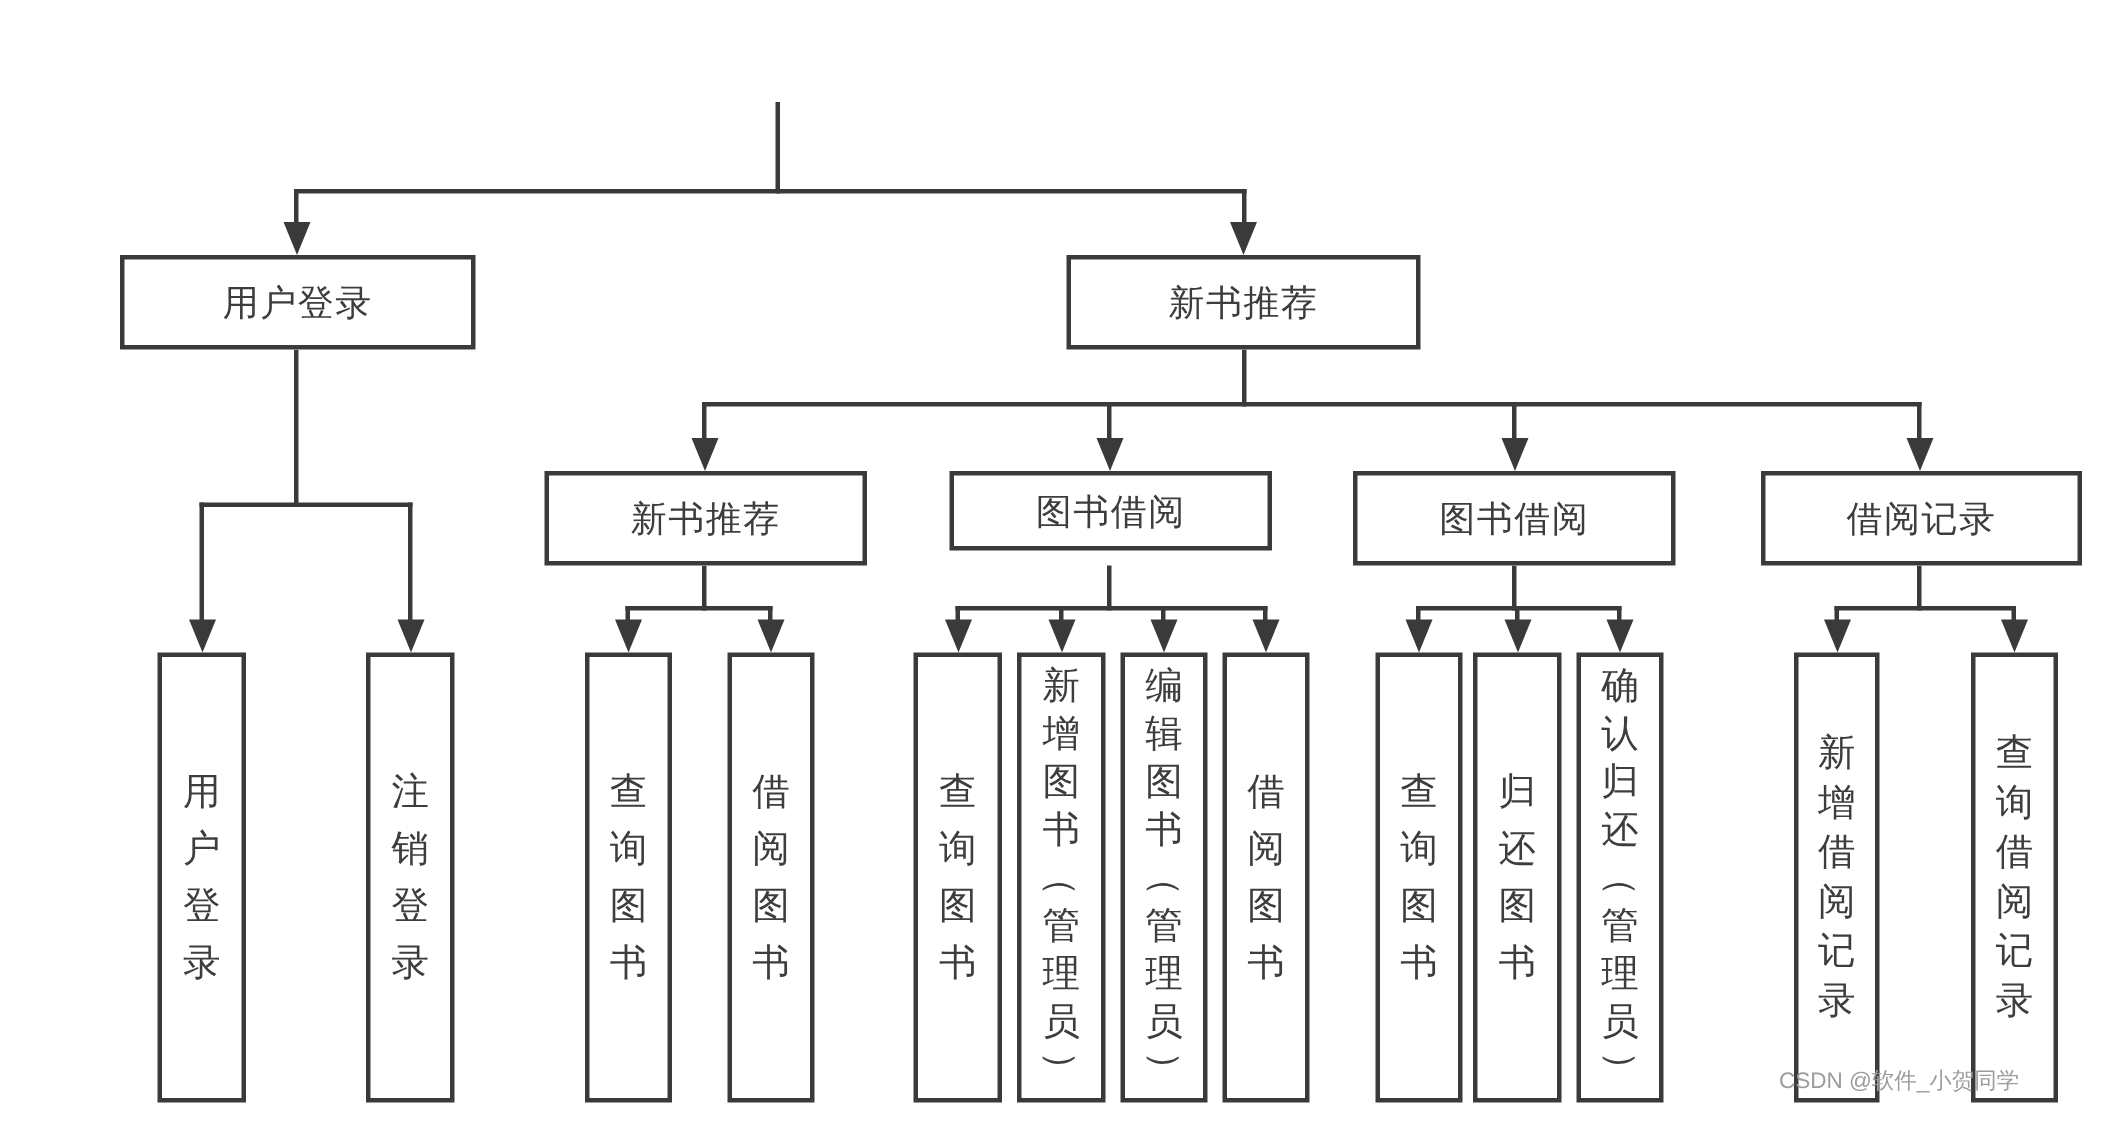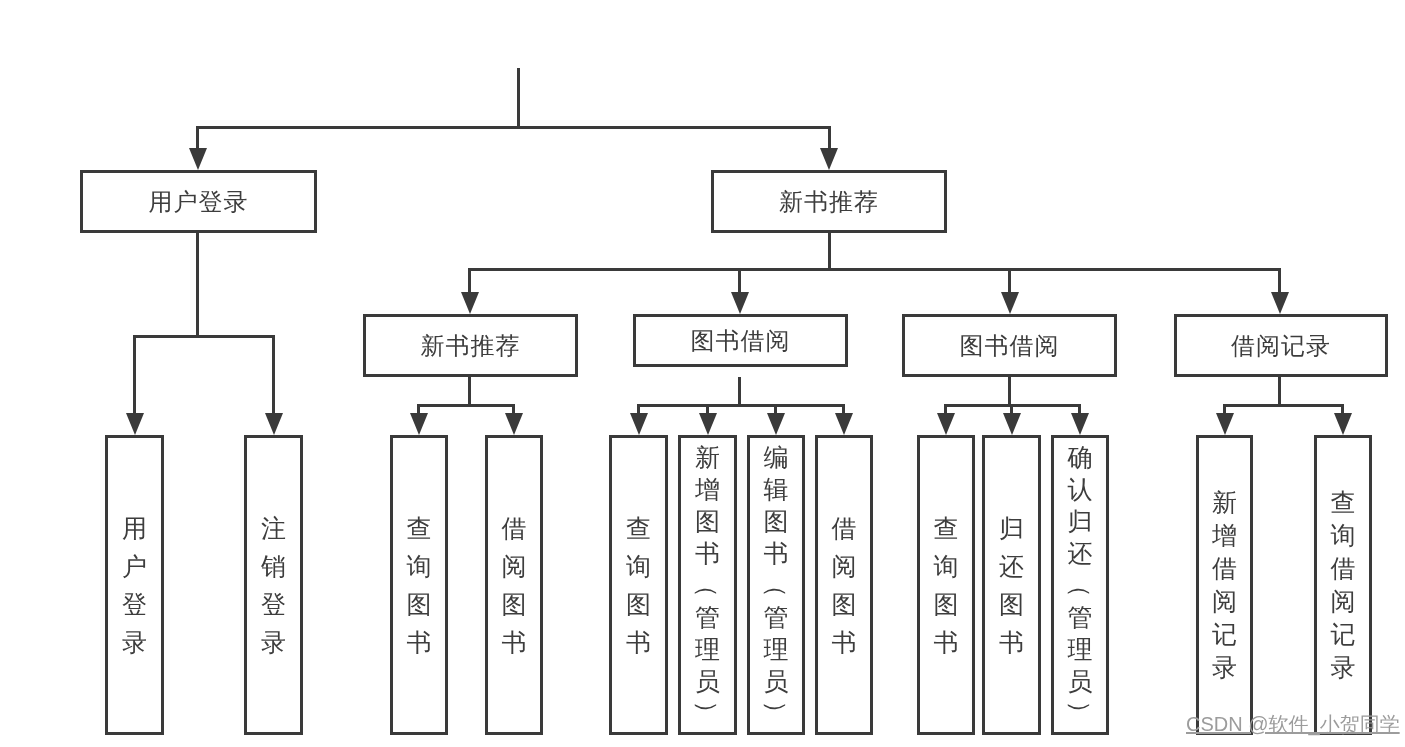--- a/index.html
+++ b/index.html
@@ -41,25 +41,24 @@
   .hline{position:absolute;height:3px;background:var(--line);z-index:1;}
   .arrow{
     position:absolute;width:0;height:0;z-index:1;
     border-left:9px solid transparent;
     border-right:9px solid transparent;
     border-top:22px solid var(--line);
   }
   .watermark{
     position:absolute;
     left:1186px;top:711px;
-    font-size:20px;
+    font-size:15px;
     color:var(--watermark);
     z-index:3;
     white-space:nowrap;
-    text-decoration:underline;
   }
 </style>
 </head>
 <body>
 
 <div class="canvas">
 
 
   <div class="vline" style="left:517px;top:68px;height:61px"></div>
   <div class="hline" style="left:196px;top:126px;width:635px"></div>

